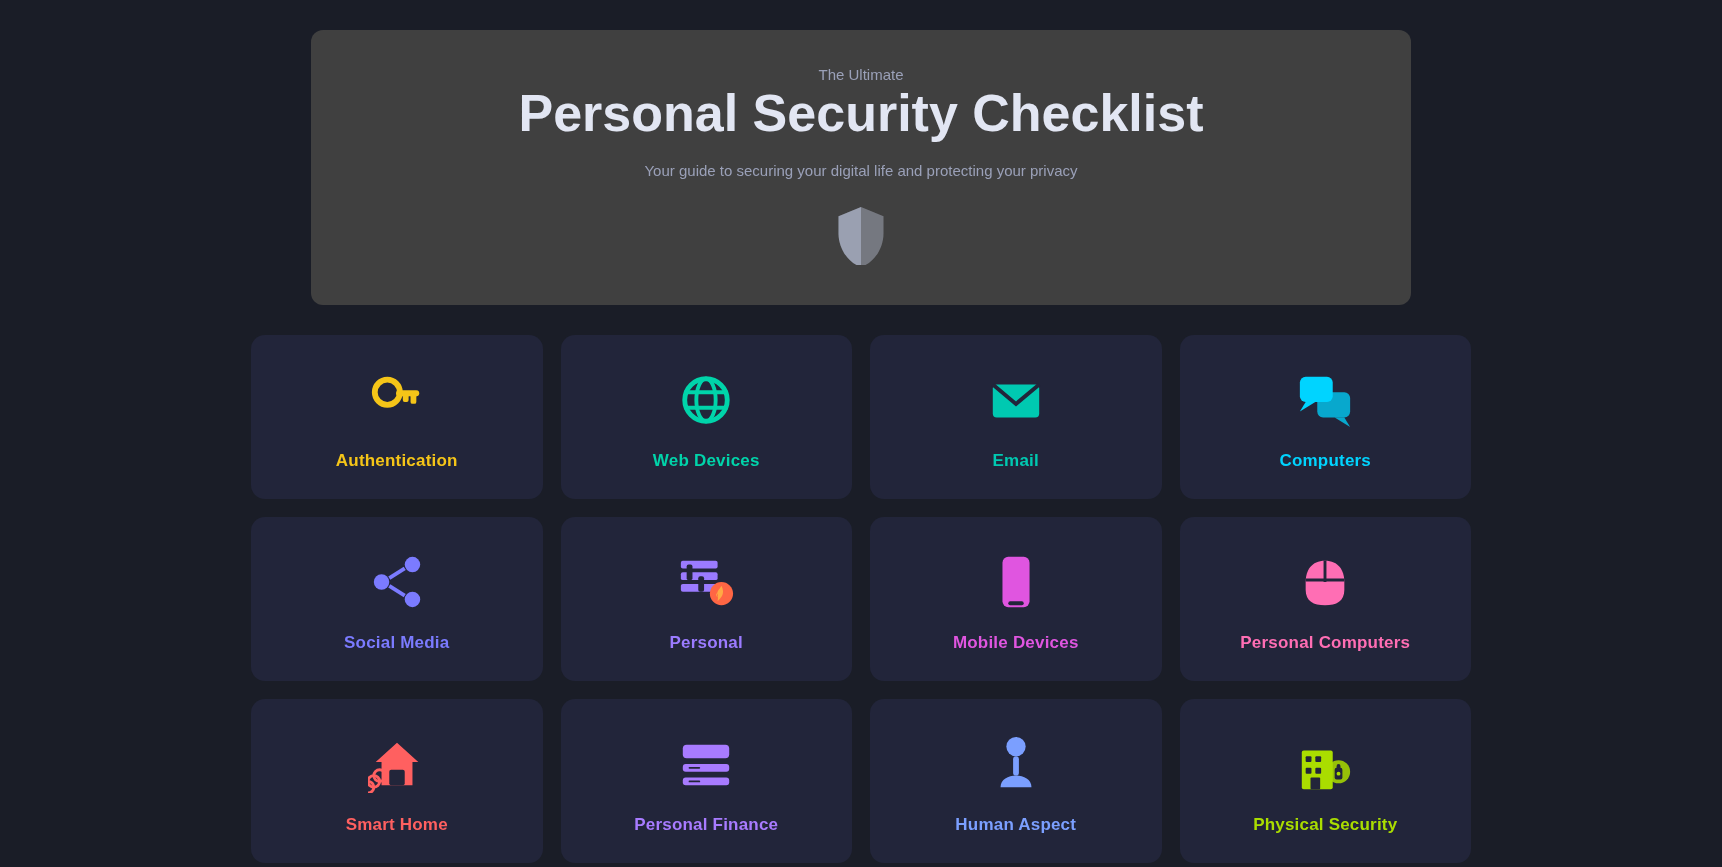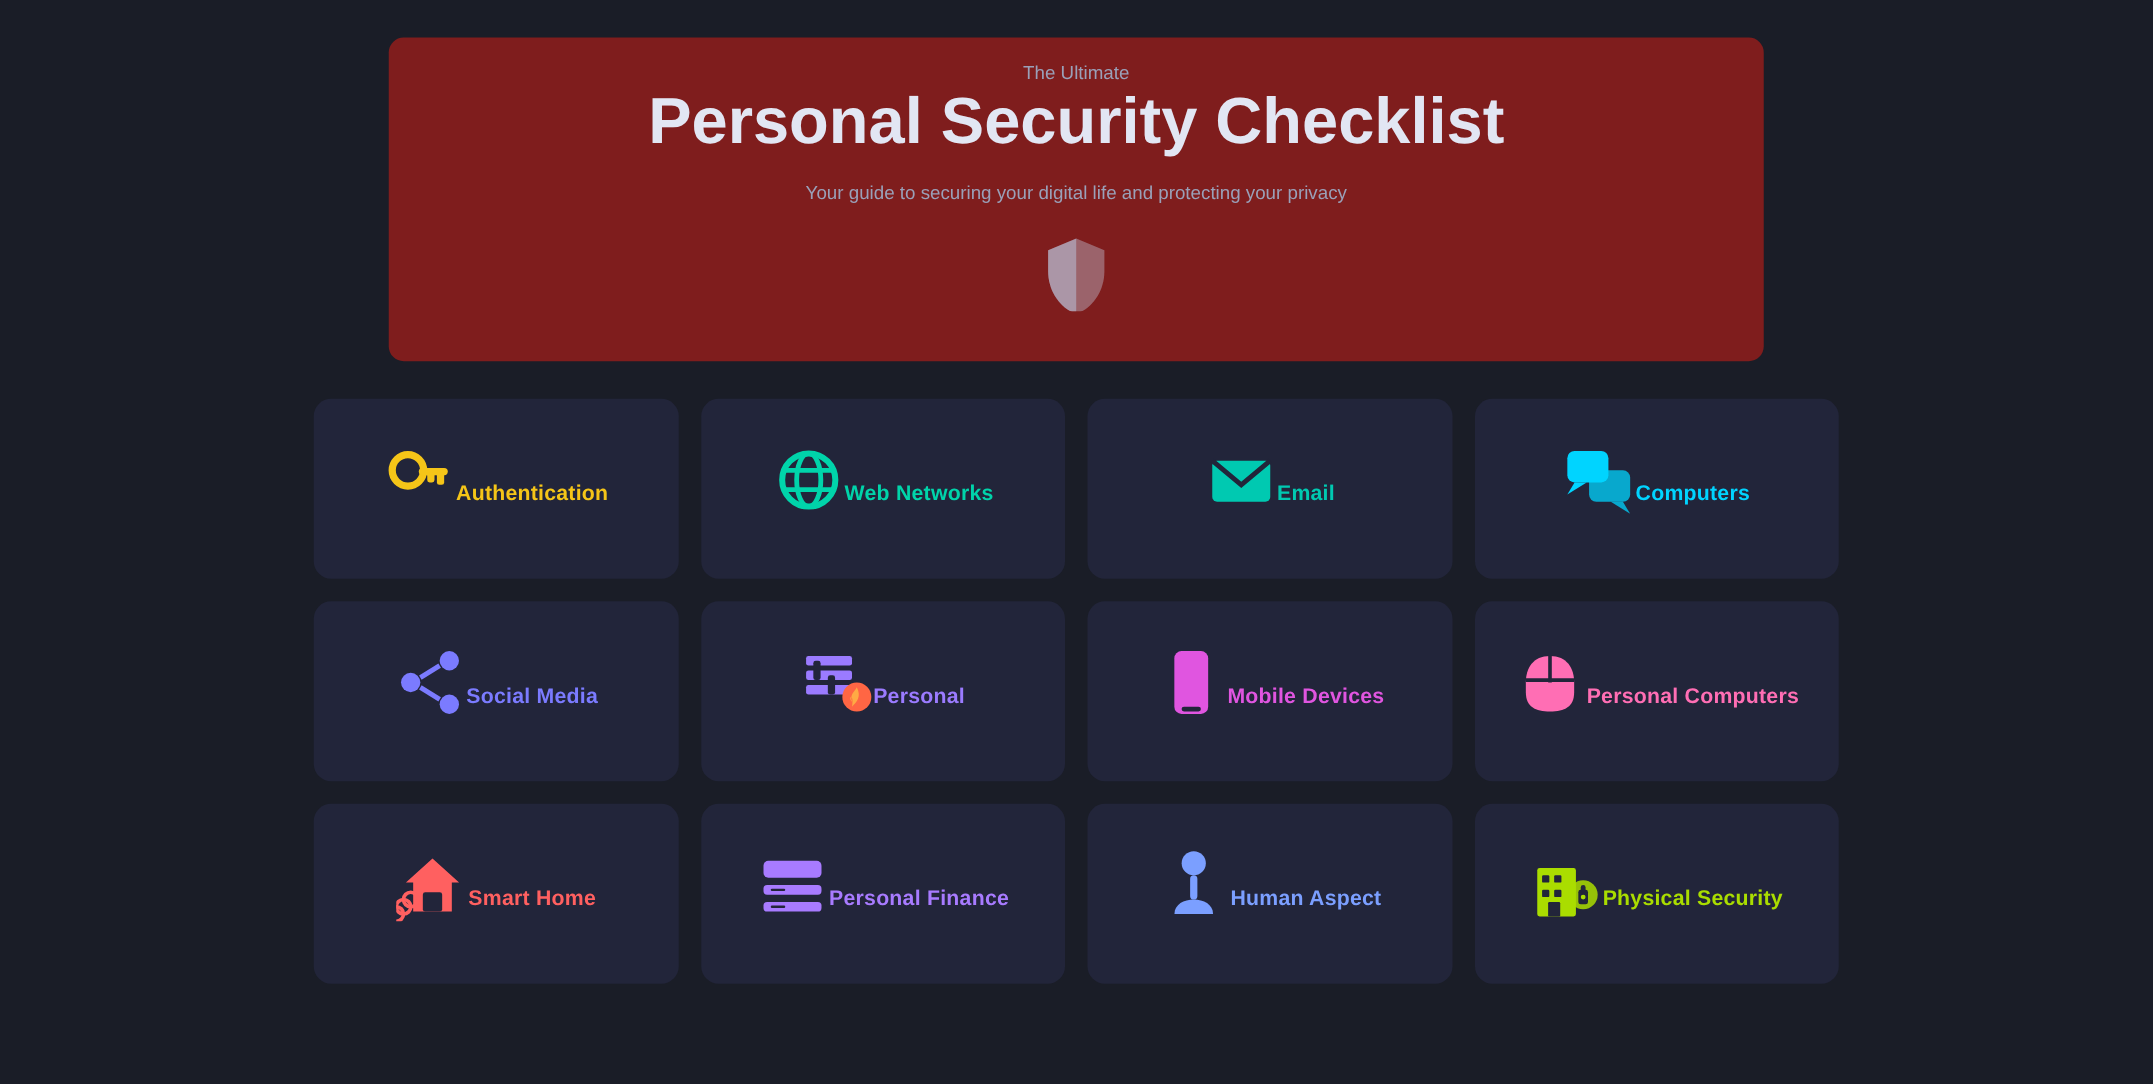--- a/index.html
+++ b/index.html
@@ -9,24 +9,24 @@
       min-height: 867px;
       display: flex;
       flex-direction: column;
       align-items: center;
     }
 
     
     .header {
       width: 100%;
       max-width: 1100px;
-      background-color: #7f1d1d;
+      background-color: #404040;
       border-radius: 12px;
       margin: 30px auto 30px;
-      padding: 20px 60px 40px;
+      padding: 36px 60px 40px;
       text-align: center;
     }
     .header-subtitle {
       color: #9aa0b8;
       font-size: 15px;
       margin-bottom: 2px;
     }
     .header-title {
       color: #e2e6f3;
       font-size: 52px;
@@ -56,20 +56,21 @@
       gap: 18px;
       width: 100%;
       max-width: 1380px;
       padding: 0 80px 40px;
     }
 
     .card {
       background-color: #22253a;
       border-radius: 14px;
       display: flex;
+      flex-direction: column;
       align-items: center;
       justify-content: center;
       padding: 36px 20px 28px;
       cursor: pointer;
       transition: background 0.2s;
     }
     .card-label {
       font-size: 17px;
       font-weight: 700;
       letter-spacing: 0.2px;
@@ -109,21 +110,21 @@
     </svg></div>
       <div class="card-label" style="color: rgb(245, 197, 24);">Authentication</div>
     </div>
     <div class="card">
       <div class="icon-svg"><svg viewBox="0 0 60 60" fill="none" xmlns="http://www.w3.org/2000/svg">
       <circle cx="30" cy="30" r="22" stroke="#00d4aa" stroke-width="5" fill="none"></circle>
       <ellipse cx="30" cy="30" rx="10" ry="22" stroke="#00d4aa" stroke-width="4" fill="none"></ellipse>
       <line x1="8" y1="22" x2="52" y2="22" stroke="#00d4aa" stroke-width="4"></line>
       <line x1="8" y1="38" x2="52" y2="38" stroke="#00d4aa" stroke-width="4"></line>
     </svg></div>
-      <div class="card-label" style="color: rgb(0, 212, 170);">Web Networks</div>
+      <div class="card-label" style="color: rgb(0, 212, 170);">Web Devices</div>
     </div>
     <div class="card">
       <div class="icon-svg"><svg viewBox="0 0 60 60" fill="#00c9b1" xmlns="http://www.w3.org/2000/svg">
       <rect x="6" y="14" width="48" height="34" rx="4" fill="#00c9b1"></rect>
       <polyline points="6,14 30,34 54,14" fill="none" stroke="#22253a" stroke-width="4"></polyline>
     </svg></div>
       <div class="card-label" style="color: rgb(0, 201, 177);">Email</div>
     </div>
     <div class="card">
       <div class="icon-svg"><svg viewBox="0 0 60 60" fill="none" xmlns="http://www.w3.org/2000/svg">

